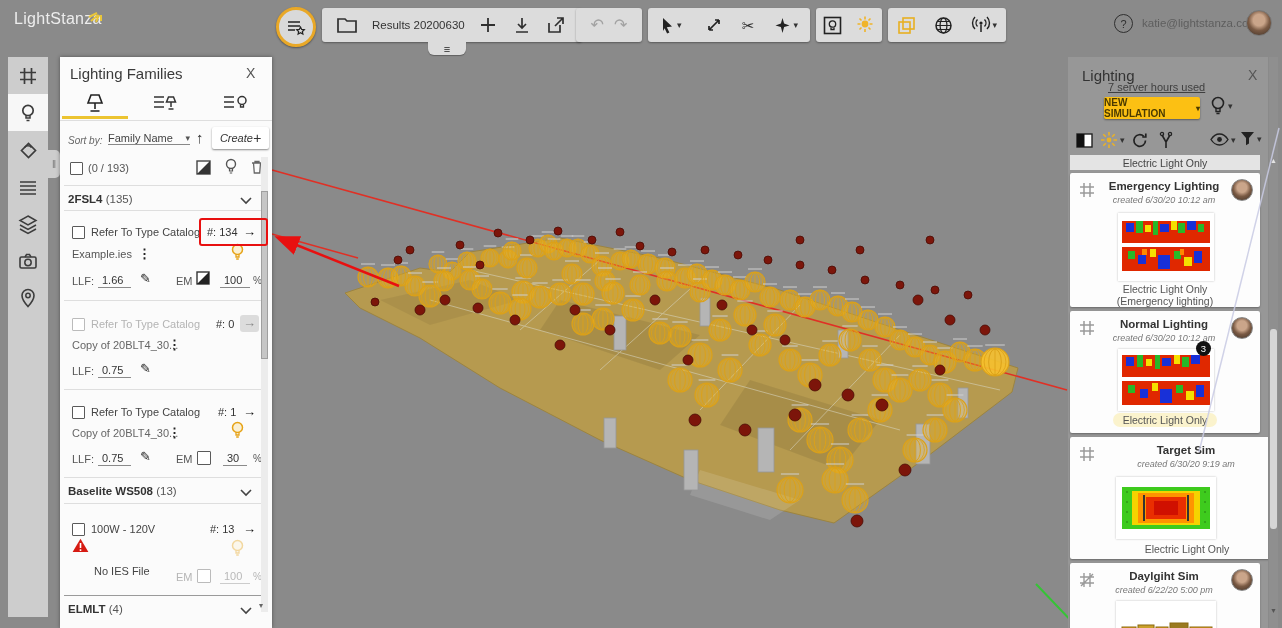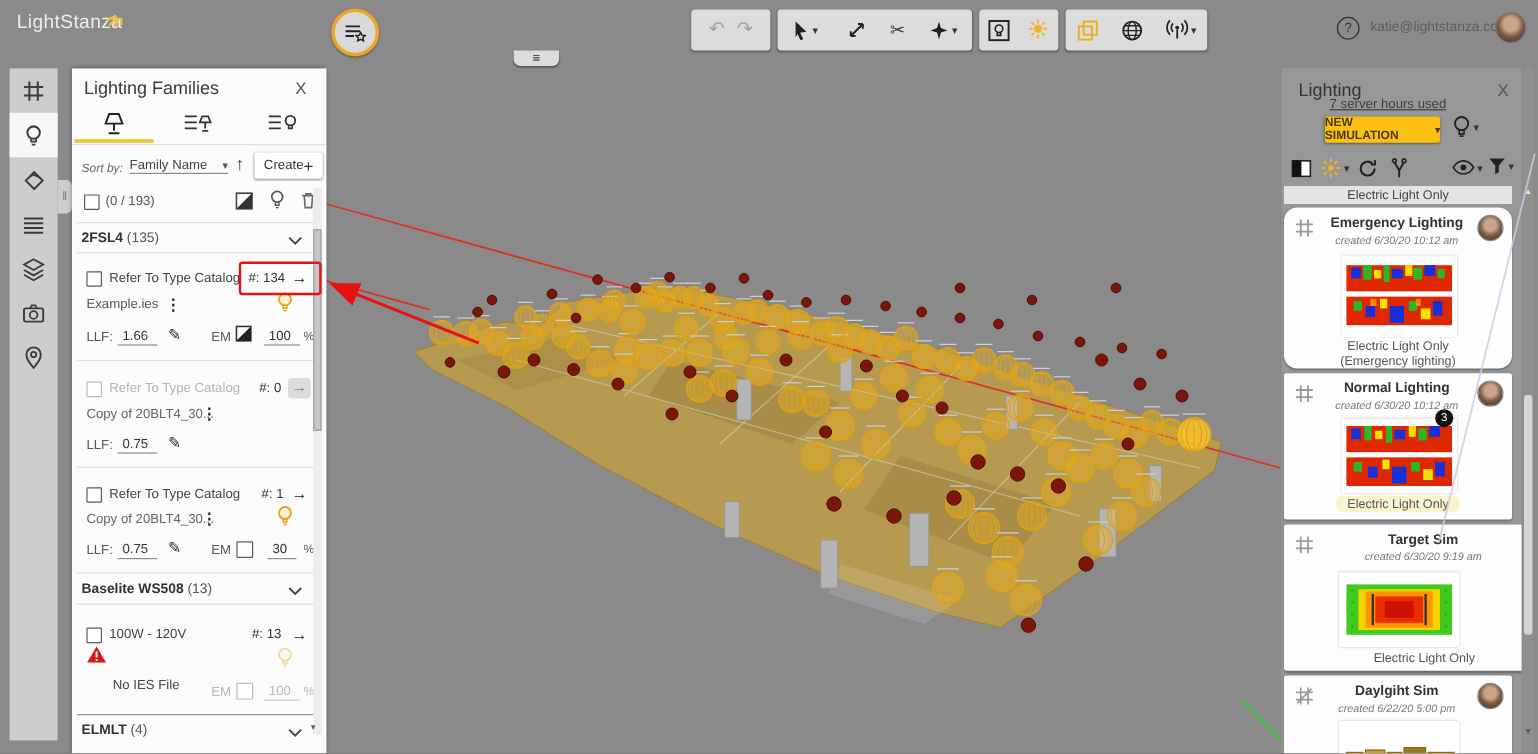--- a/index.html
+++ b/index.html
@@ -50,21 +50,21 @@
   .cb{width:11px;height:11px;border:1.5px solid #5a5a5a;border-radius:1px;background:#fff;cursor:pointer;}
   .cb.gray{border-color:#bbb;}
   .kebab{font-size:13px;color:#222;font-weight:bold;cursor:pointer;}
   .pencil{font-size:13px;color:#222;cursor:pointer;}
   .cntlink{font-size:11px;color:#333;}
   .arrow{font-size:13px;color:#111;font-weight:bold;cursor:pointer;}
   .ghead{position:absolute;left:8px;font-size:11.5px;color:#333;}
   .ghead b{font-weight:bold;}
   .createbtn{position:absolute;left:152px;top:70px;width:57px;height:22px;background:#fff;border-radius:2px;
              box-shadow:0 1px 2px rgba(0,0,0,.45);display:flex;align-items:center;justify-content:center;
-             gap:0;font-size:11px;color:#333;cursor:pointer;}
+             gap:0;font-size:11px;color:#333;cursor:pointer;font-style:italic;}
   .scroll{position:absolute;left:201px;top:100px;width:7px;height:455px;background:#ececec;}
   .thumbbar{position:absolute;left:201px;top:134px;width:7px;height:168px;background:#c6c6c6;border:1px solid #9f9f9f;box-sizing:border-box;}
   
   #actpanel{position:absolute;left:1068px;top:57px;width:200px;height:571px;background:#979797;z-index:5;overflow:hidden;}
   .newsim{position:absolute;left:36px;top:40px;width:96px;height:22px;background:#fcc013;border-radius:2px;
           box-shadow:0 1px 2px rgba(0,0,0,.4);display:flex;align-items:center;justify-content:center;gap:5px;
           font-size:10px;font-weight:bold;color:#4a3a00;cursor:pointer;}
   .secbar{position:absolute;left:2px;top:98px;width:190px;height:15px;background:#e4e4e4;
           display:flex;align-items:center;justify-content:center;font-size:10.5px;color:#444;}
   .card{position:absolute;left:2px;width:190px;background:#fdfdfd;border-radius:2px;box-shadow:0 1px 2px rgba(0,0,0,.3);cursor:pointer;}
@@ -831,20 +831,44 @@
 
     <div class="ringbtn">
       <svg width="20" height="18" viewBox="0 0 20 18">
         <g stroke="#222" stroke-width="1.6" fill="none">
             <path d="M2 4h12M2 8h12M2 12h7"></path>
           </g>
         <path d="M14.5 9l1.2 2.4 2.6.3-1.9 1.8.5 2.6-2.4-1.3-2.4 1.3.5-2.6-1.9-1.8 2.6-.3z" fill="none" stroke="#222" stroke-width="1.2"></path>
       </svg>
     </div>
 
+    <div class="tbgroup" style="left:322px;width:248px;padding:0 6px;">
+      <div class="tbtn">
+        <svg width="22" height="18" viewBox="0 0 22 18">
+          <path d="M2 3h7l2 2h9v11H2z" fill="none" stroke="#2f2f2f" stroke-width="1.7"></path>
+        </svg>
+      </div>
+      <div class="tbtxt" style="margin:0 6px;">Results 20200630</div>
+      <div class="tbtn">
+        <svg width="18" height="18" viewBox="0 0 18 18">
+          <path d="M9 2v14M2 9h14" stroke="#2f2f2f" stroke-width="1.8"></path>
+        </svg>
+      </div>
+      <div class="tbtn">
+        <svg width="18" height="18" viewBox="0 0 18 18">
+          <path d="M9 2v9M5 8l4 4 4-4M3 16h12" fill="none" stroke="#2f2f2f" stroke-width="1.7"></path>
+        </svg>
+      </div>
+      <div class="tbtn">
+        <svg width="19" height="18" viewBox="0 0 19 18">
+          <path d="M2 7v9h11V9" fill="none" stroke="#2f2f2f" stroke-width="1.7"></path>
+          <path d="M10 2h6v6M16 2l-8 8" fill="none" stroke="#2f2f2f" stroke-width="1.7"></path>
+        </svg>
+      </div>
+    </div>
     <div class="menutab">
       <span>≡</span>
     </div>
 
     <div class="tbgroup" style="left:576px;width:66px;justify-content:center;gap:10px;">
       <span class="gl dis">↶</span>
       <span class="gl dis">↷</span>
     </div>
 
     <div class="tbgroup" style="left:648px;width:162px;justify-content:space-around;">
@@ -1166,21 +1190,21 @@
     </div>
     <div class="abs" style="left:172px;top:74px;display:flex;align-items:center;cursor:pointer;">
       <svg width="15" height="15" viewBox="0 0 15 15">
         <path d="M1 1h13l-5 6v5.5l-3 1.7V7z" fill="#222"></path>
       </svg>
         <span class="dd">▾</span>
     </div>
 
     <div class="secbar">Electric Light Only</div>
 
-    <div class="card" style="top:116px;height:134px;border-radius:11px;">
+    <div class="card" style="top:116px;height:134px;">
       <svg class="cgrid" width="18" height="18" viewBox="0 0 18 18">
         <path d="M6 2v14M12 2v14M2 6h14M2 12h14" stroke="#9a9a9a" stroke-width="1.5"></path>
       </svg>
       <div class="ctitle">Emergency Lighting</div>
       <div class="ccreated">created 6/30/20 10:12 am</div>
       <div class="cavatar"></div>
       <div class="cthumb" style="left:48px;top:40px;width:96px;height:68px;">
         <svg width="96" height="68" viewBox="0 0 96 68">
           <rect x="0" y="0" width="96" height="68" fill="#fff"></rect>
           <rect x="4" y="8" width="88" height="22" fill="#e02800"></rect>

